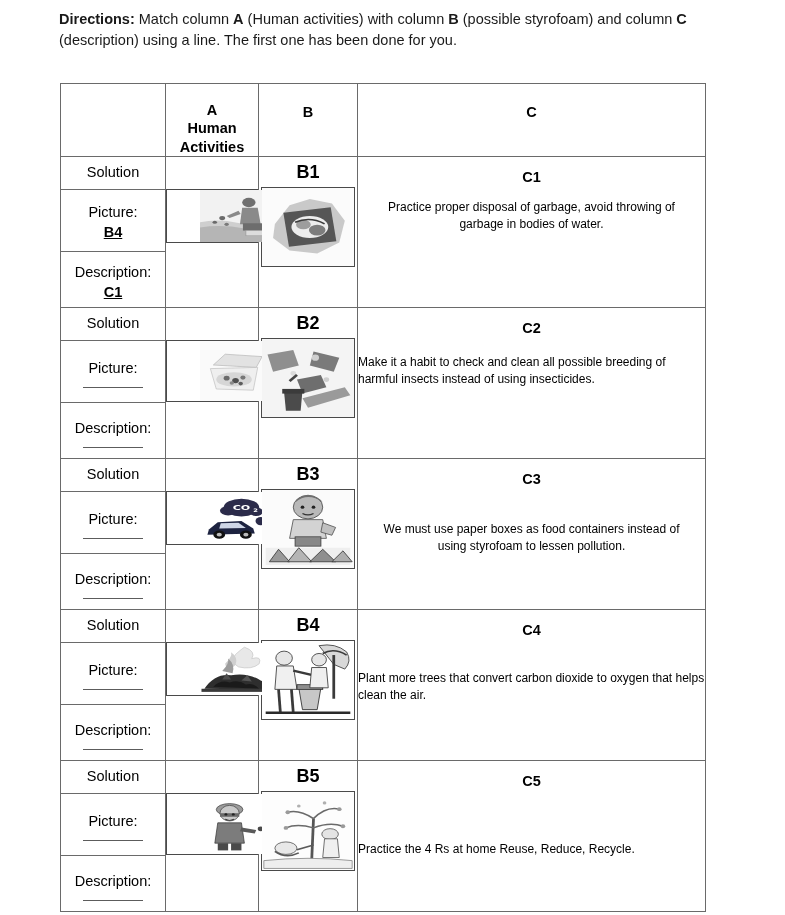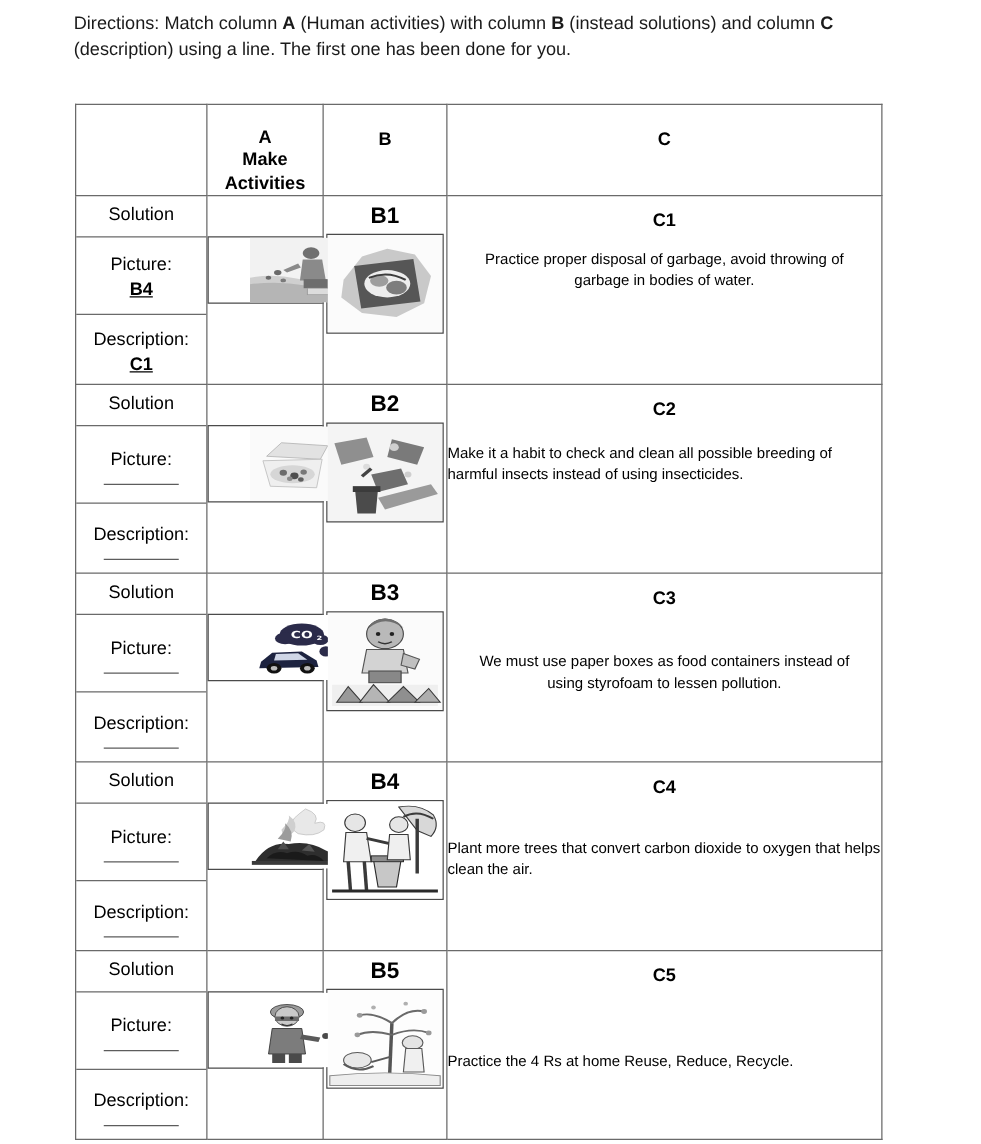--- a/index.html
+++ b/index.html
@@ -27,21 +27,21 @@
   .directions {
     position: absolute;
     left: 59px;
     top: 9px;
     width: 650px;
     font-size: 14.5px;
     line-height: 1.42;
     color: #1a1a1a;
   }
   .directions .lead {
-    font-weight: normal;
+    font-weight: bold;
   }
   .directions .col-letter {
     font-weight: bold;
   }
 
   
   .match-table {
     position: absolute;
     left: 60px;
     top: 83px;
@@ -168,40 +168,40 @@
   .c-pad-3 .c-text { margin-top: 34px; }
   .c-pad-4 .c-text { margin-top: 32px; }
   .c-pad-5 .c-text { margin-top: 52px; }
 </style>
 </head>
 <body>
 
 <div class="page">
 
   <div class="directions">
-    <span class="lead">Directions:</span><span> Match column </span><span class="col-letter">A</span><span> (Human activities)  with column </span><span class="col-letter">B</span><span> (instead solutions) and column </span><span class="col-letter">C</span><span>  (description) using a line. The first one has been done for you.</span>
+    <span class="lead">Directions:</span><span> Match column </span><span class="col-letter">A</span><span> (Human activities)  with column </span><span class="col-letter">B</span><span> (possible styrofoam) and column </span><span class="col-letter">C</span><span>  (description) using a line. The first one has been done for you.</span>
   </div>
 
   <table class="match-table">
     <colgroup>
       <col class="c-label">
         <col class="c-a">
         <col class="c-b">
         <col class="c-c">
     </colgroup>
     <tbody id="table-body">
 
       <tr>
         <td class="hdr-cell">
             <div class="hdr-inner"></div>
           </td>
         <td class="hdr-cell hdr-a">
           <div class="hdr-inner">
             <div>A</div>
-            <div>Make</div>
+            <div>Human</div>
             <div>Activities</div>
           </div>
         </td>
         <td class="hdr-cell hdr-b">
           <div class="hdr-inner">
             <div>B</div>
           </div>
         </td>
         <td class="hdr-cell hdr-c">
           <div class="hdr-inner">

